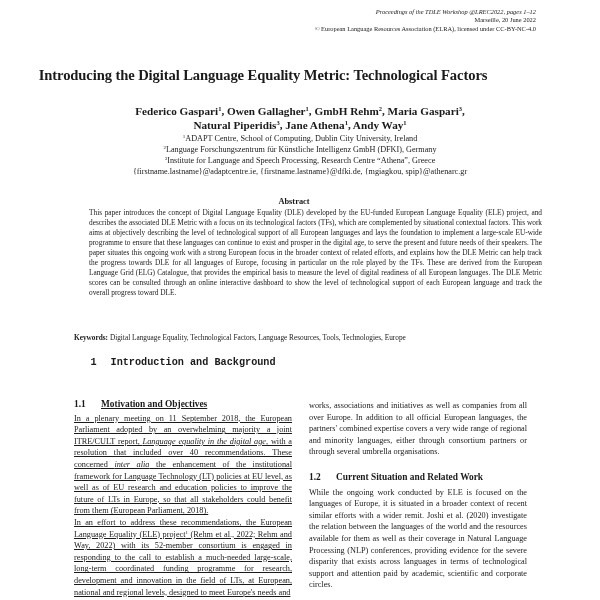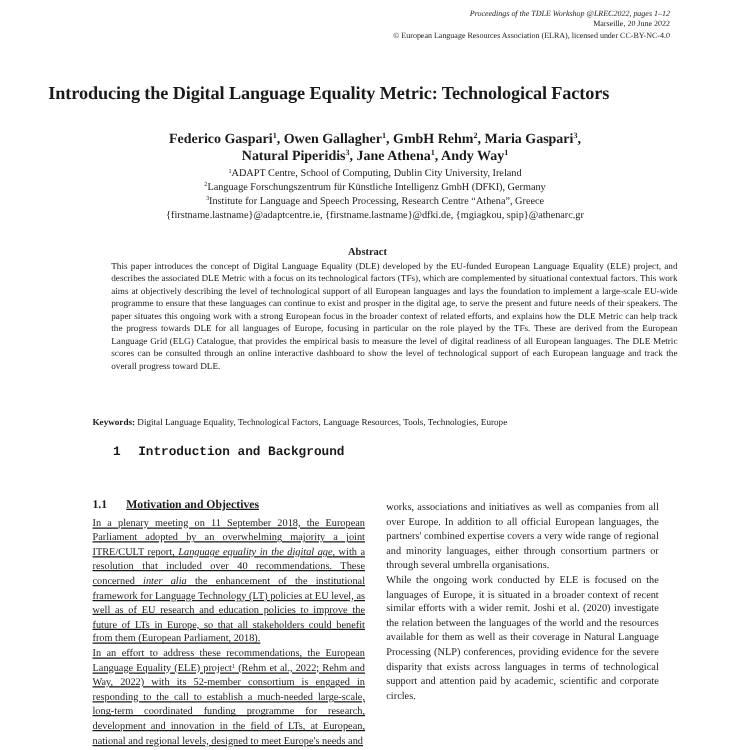--- a/index.html
+++ b/index.html
@@ -75,14 +75,17 @@
 <div class="abs col col-l" style="top:359px;text-decoration:underline;">
   <div class="sub" style="margin-bottom:2px;">
     <span class="num">1.1</span><span>Motivation and Objectives</span>
   </div>
   <p class="para"><span>In a plenary meeting on 11 September 2018, the European Parliament adopted by an overwhelming majority a joint ITRE/CULT report, </span><em>Language equality in the digital age</em><span>, with a resolution that included over 40 recommendations. These concerned </span><em>inter alia</em><span> the enhancement of the institutional framework for Language Technology (LT) policies at EU level, as well as of EU research and education policies to improve the future of LTs in Europe, so that all stakeholders could benefit from them (European Parliament, 2018).</span></p>
   <p class="para"><span>In an effort to address these recommendations, the European Language Equality (ELE) project</span><sup class="fn">1</sup><span> (Rehm et al., 2022; Rehm and Way, 2022) with its 52-member consortium is engaged in responding to the call to establish a much-needed large-scale, long-term coordinated funding programme for research, development and innovation in the field of LTs, at European, national and regional levels, designed to meet Europe's needs and</span></p>
 </div>
 
 <div class="abs col col-r" style="top:360px;">
   <p class="para">works, associations and initiatives as well as companies from all over Europe. In addition to all official European languages, the partners' combined expertise covers a very wide range of regional and minority languages, either through consortium partners or through several umbrella organisations.</p>
+  <div class="sub" style="margin-top:14px;margin-bottom:3px;">
+    <span class="num">1.2</span><span>Current Situation and Related Work</span>
+  </div>
   <p class="para">While the ongoing work conducted by ELE is focused on the languages of Europe, it is situated in a broader context of recent similar efforts with a wider remit. Joshi et al. (2020) investigate the relation between the languages of the world and the resources available for them as well as their coverage in Natural Language Processing (NLP) conferences, providing evidence for the severe disparity that exists across languages in terms of technological support and attention paid by academic, scientific and corporate circles.</p>
 </div>
 
 </body></html>

